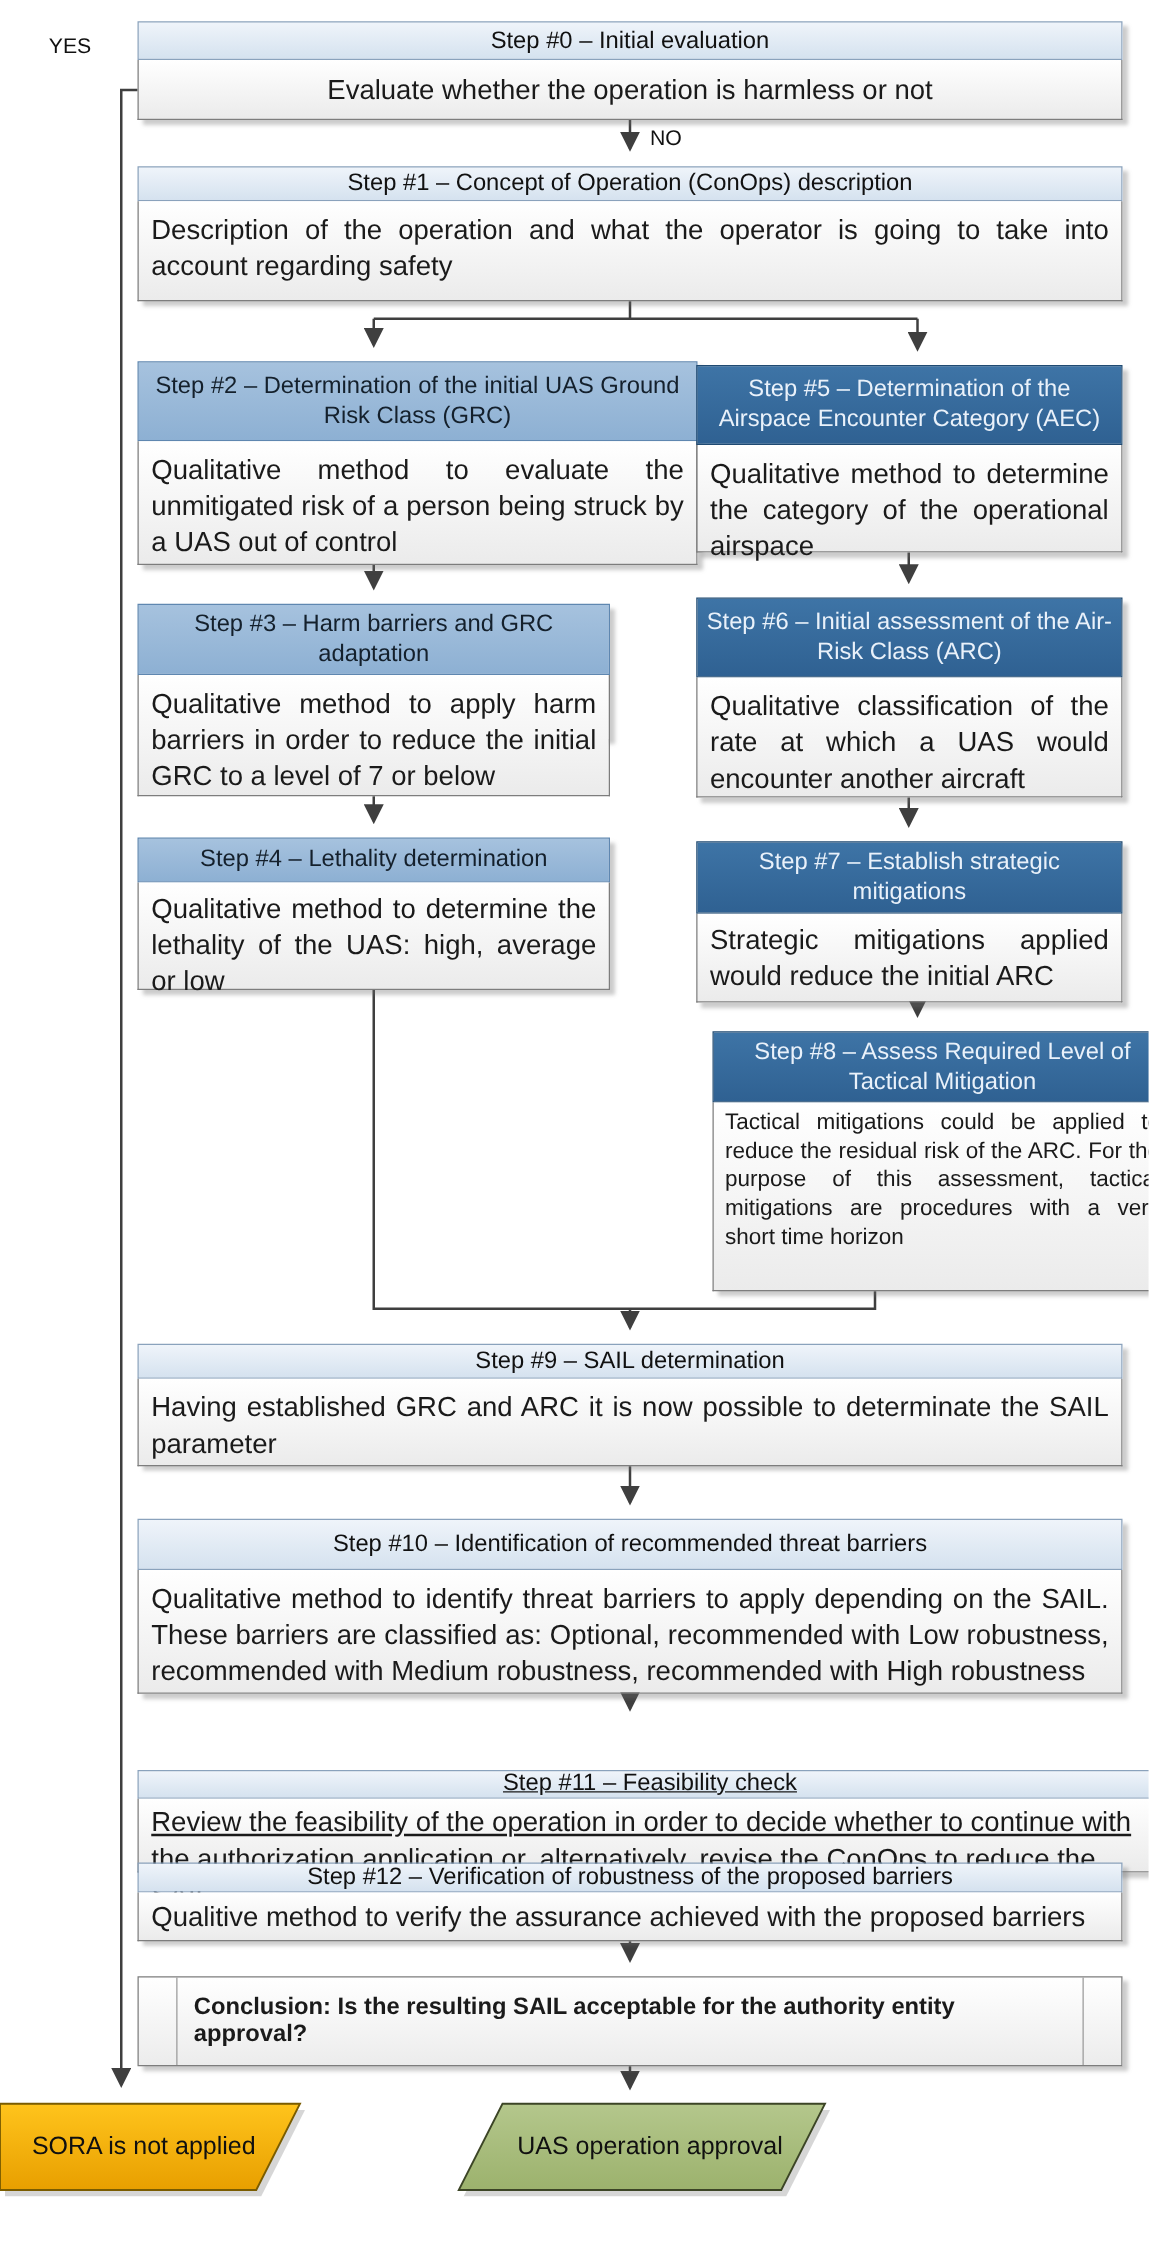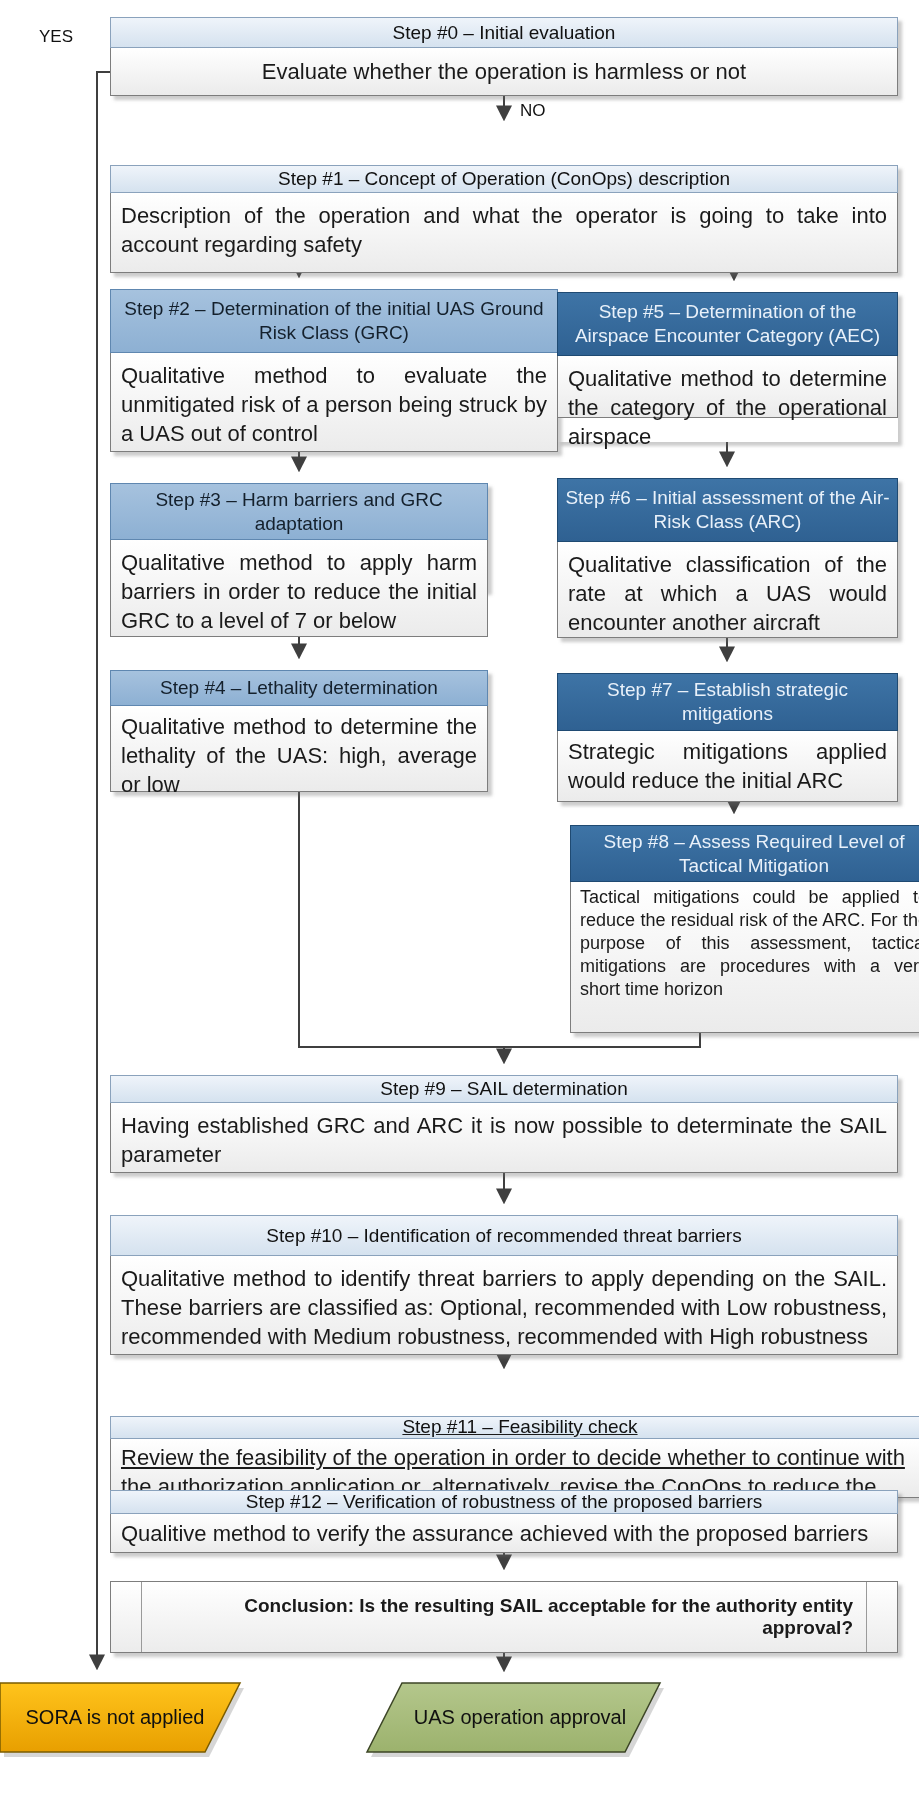--- a/index.html
+++ b/index.html
@@ -33,43 +33,43 @@
     background:linear-gradient(#ffffff,#ebebeb);
     border:1px solid #7d7d7d;border-top:none;
     font-size:22px;line-height:1.32;padding:8px 10px;
     text-align:justify;
   }
   .bod.center{text-align:center;}
   .bod.left{text-align:left;}
 
   
   .s0 {left:110px;top:17px;width:788px;height:79px;}   .s0 .hdr{height:31px;}  .s0 .bod{height:48px;padding-top:9px;}
-  .s1 {left:110px;top:133px;width:788px;height:108px;margin-top:32px;} .s1 .hdr{height:28px;}  .s1 .bod{height:80px;}
+  .s1 {left:110px;top:133px;width:788px;height:108px;} .s1 .hdr{height:28px;}  .s1 .bod{height:80px;}
   .s9 {left:110px;top:1075px;width:788px;height:98px;} .s9 .hdr{height:28px;}  .s9 .bod{height:70px;}
   .s10{left:110px;top:1215px;width:788px;height:140px;}.s10 .hdr{height:41px;} .s10 .bod{height:99px;}
   .s11{left:110px;top:1416px;width:820px;height:82px;text-decoration:underline;} .s11 .hdr{height:23px;line-height:1.1;} .s11 .bod{height:59px;padding:4px 10px;}
   .s12{left:110px;top:1490px;width:788px;height:63px;} .s12 .hdr{height:24px;line-height:1.1;} .s12 .bod{height:39px;padding:5px 10px;}
 
   
   .s2{left:110px;top:289px;width:448px;height:163px;} .s2 .hdr{height:64px;} .s2 .bod{height:99px;}
   .s3{left:110px;top:483px;width:378px;height:108px;} .s3 .hdr{height:57px;} .s3 .bod{height:97px;}
   .s4{left:110px;top:670px;width:378px;height:122px;} .s4 .hdr{height:36px;} .s4 .bod{height:86px;padding:6px 10px;}
 
   
-  .s5{left:557px;top:292px;width:341px;height:150px;} .s5 .hdr{height:64px;} .s5 .bod{height:62px;}
+  .s5{left:557px;top:292px;width:341px;height:150px;} .s5 .hdr{height:64px;} .s5 .bod{height:86px;}
   .s6{left:557px;top:478px;width:341px;height:160px;} .s6 .hdr{height:64px;} .s6 .bod{height:96px;}
   .s7{left:557px;top:673px;width:341px;height:129px;} .s7 .hdr{height:58px;text-align:center;} .s7 .bod{height:71px;padding:6px 10px;}
   .s8{left:570px;top:825px;width:368px;height:208px;} .s8 .hdr{height:57px;padding:0 3px;} .s8 .bod{height:151px;font-size:18px;line-height:1.28;padding:4px 9px;}
 
   
   .conclusion{
     left:110px;top:1581px;width:788px;height:72px;
     background:linear-gradient(#ffffff,#ececec);
     border:1px solid #7d7d7d;
-    display:flex;align-items:center;justify-content:center;text-align:right;
+    display:flex;align-items:center;justify-content:center;text-align:left;
     font-weight:bold;font-size:19px;padding:0 44px;
   }
   .conclusion .bar{position:absolute;top:0;bottom:0;width:1px;background:#9a9a9a;}
   .conclusion .bar.leftbar{left:30px;}
   .conclusion .bar.rightbar{right:30px;}
 
   .flowlabel{
     position:absolute;z-index:2;font-size:17px;color:#111;
   }
   .yes-label{left:34px;top:27px;width:44px;text-align:center;}

